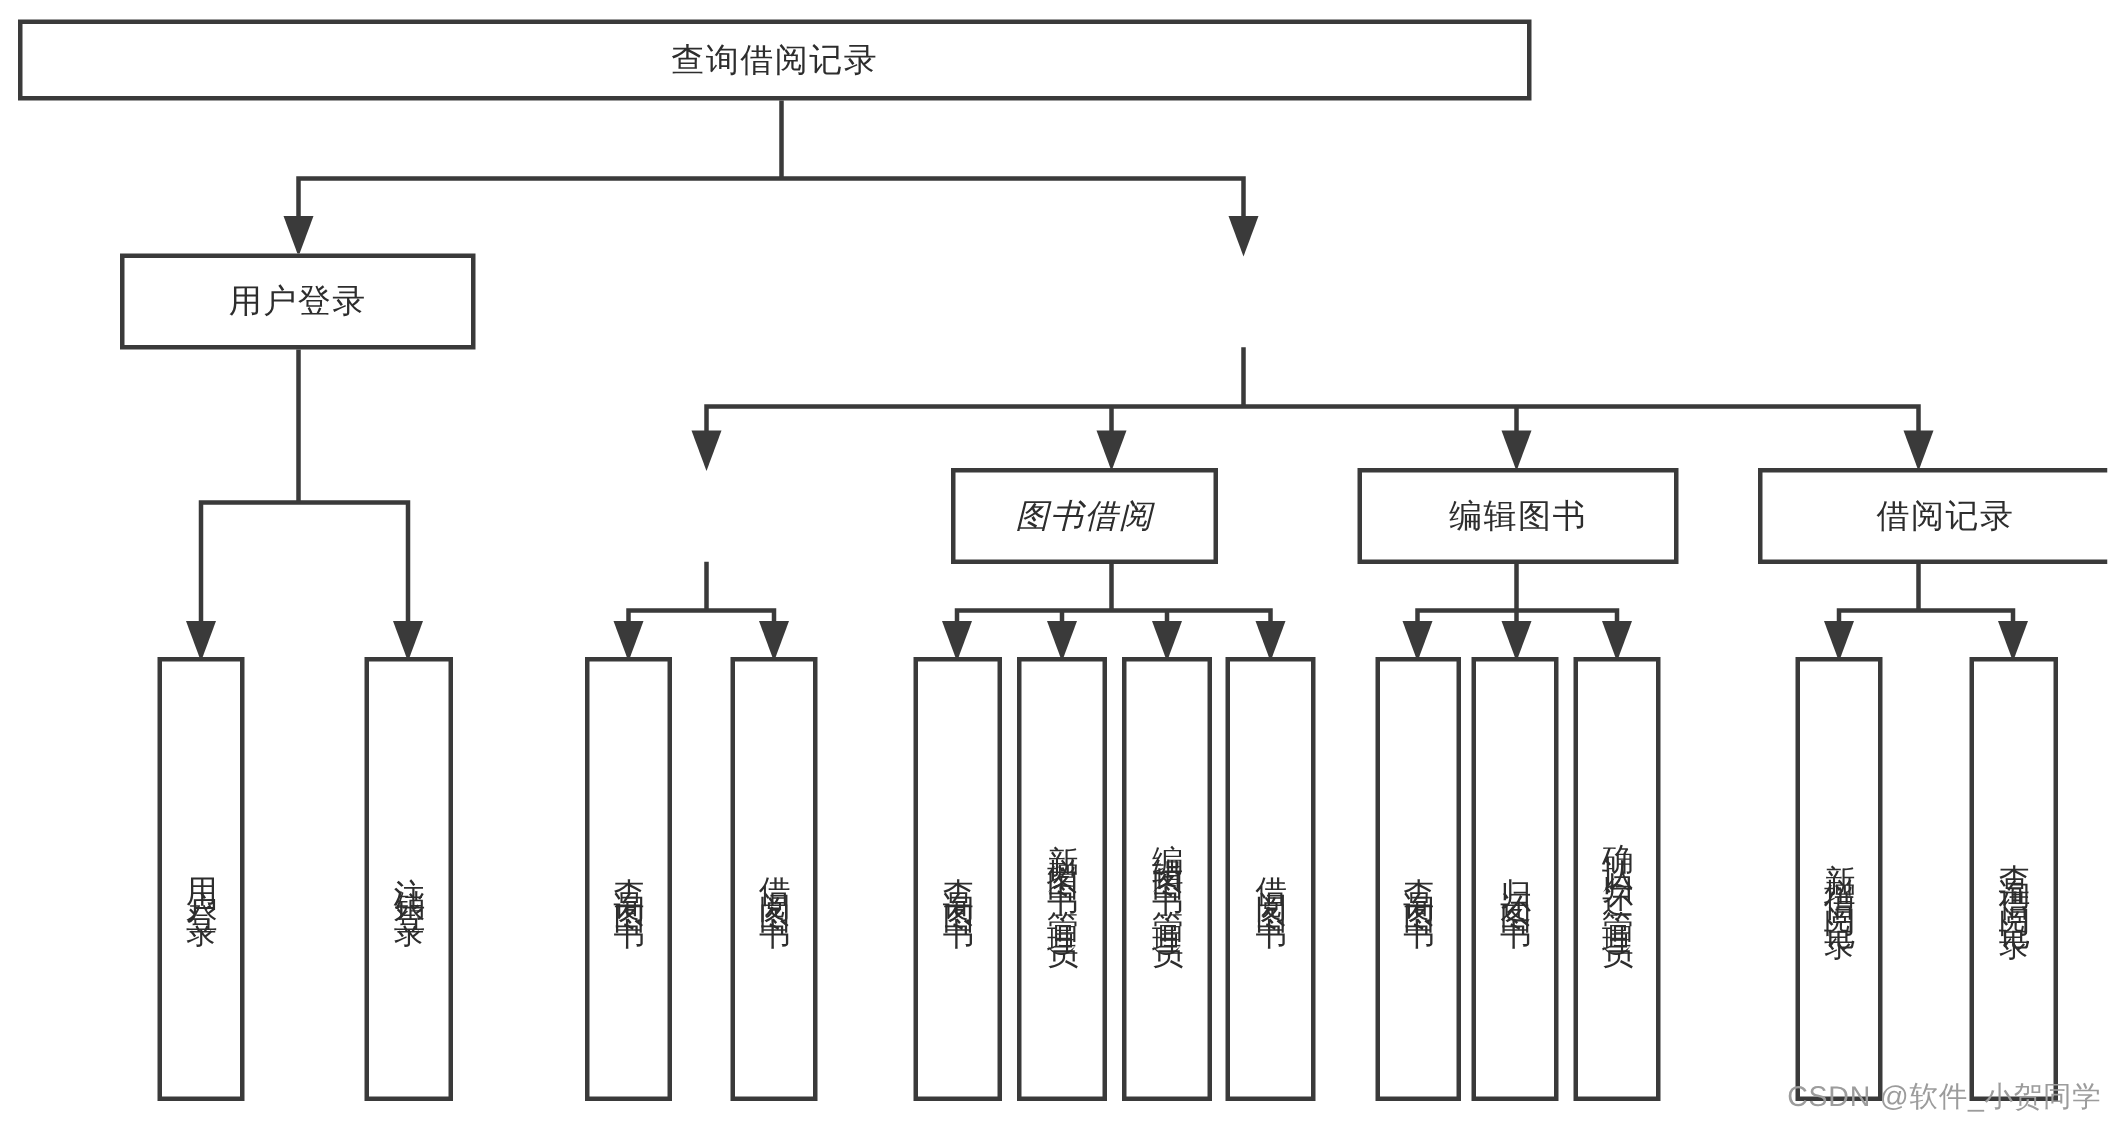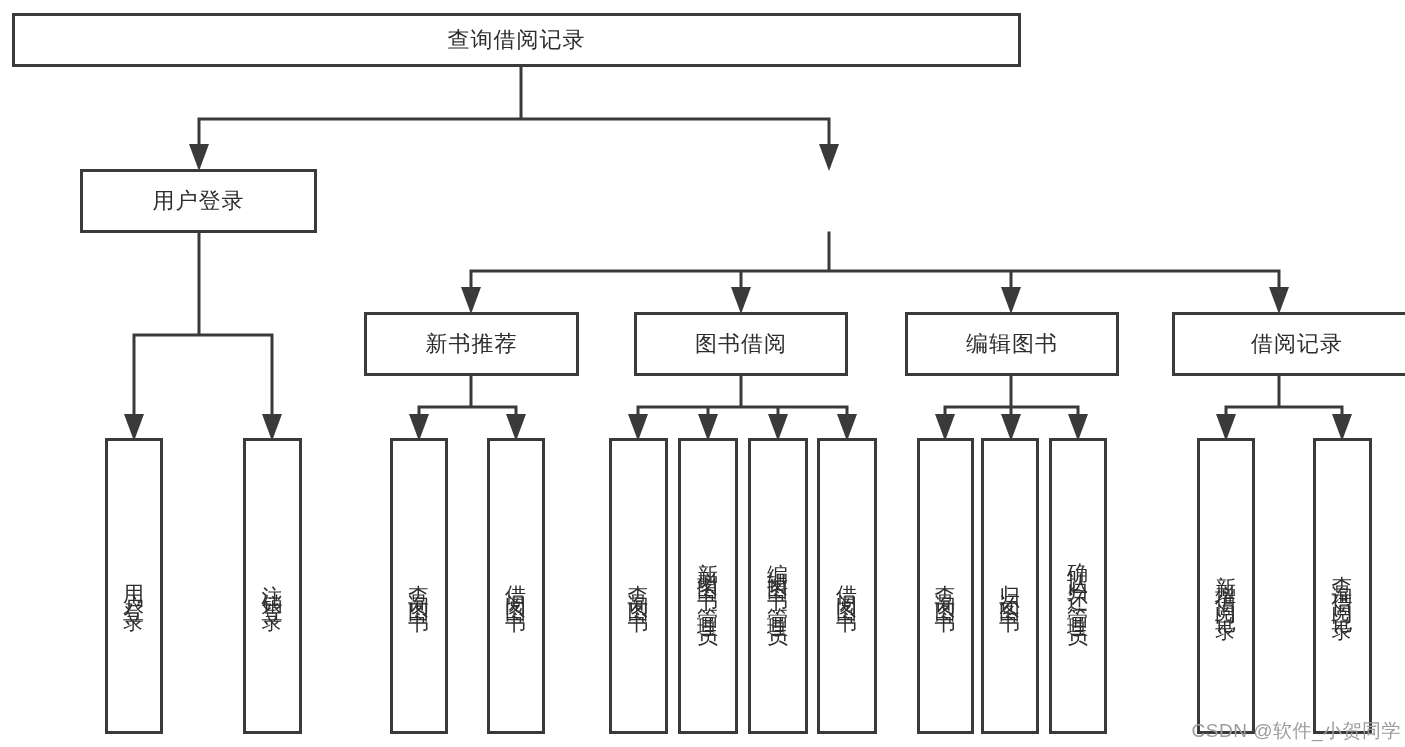--- a/index.html
+++ b/index.html
@@ -94,24 +94,21 @@
   </svg>
 
   <div class="box h" style="left:12px;top:13px;width:1009px;height:54px;">
     <span>查询借阅记录</span>
   </div>
 
   <div class="box h" style="left:80px;top:169px;width:237px;height:64px;">
     <span>用户登录</span>
   </div>
 
-  <div class="box h" style="left:364px;top:312px;width:215px;height:64px;">
-    <span>新书推荐</span>
-  </div>
-  <div class="box h" style="left:634px;top:312px;width:214px;height:64px;">
+  <div class="box h" style="left:634px;top:312px;width:178px;height:64px;font-style:italic;">
     <span>图书借阅</span>
   </div>
   <div class="box h" style="left:905px;top:312px;width:214px;height:64px;">
     <span>编辑图书</span>
   </div>
   <div class="box h" style="left:1172px;top:312px;width:250px;height:64px;">
     <span>借阅记录</span>
   </div>
 
   <div class="box v" style="left:105px;top:438px;width:58px;height:296px;">

